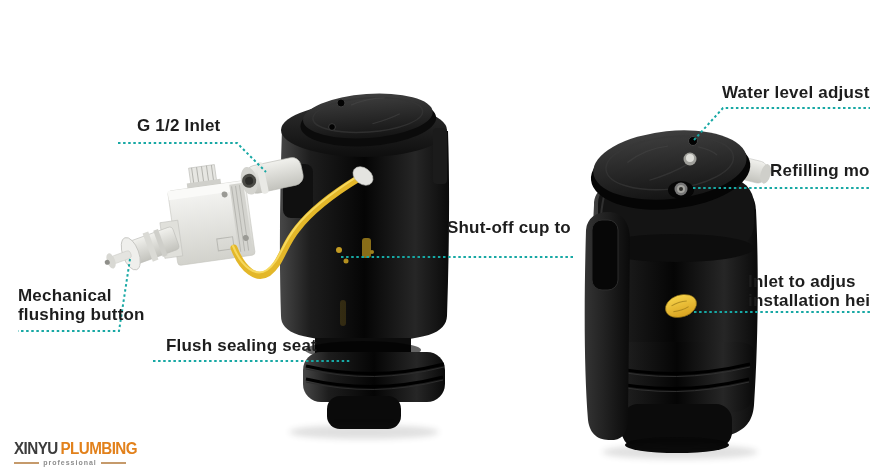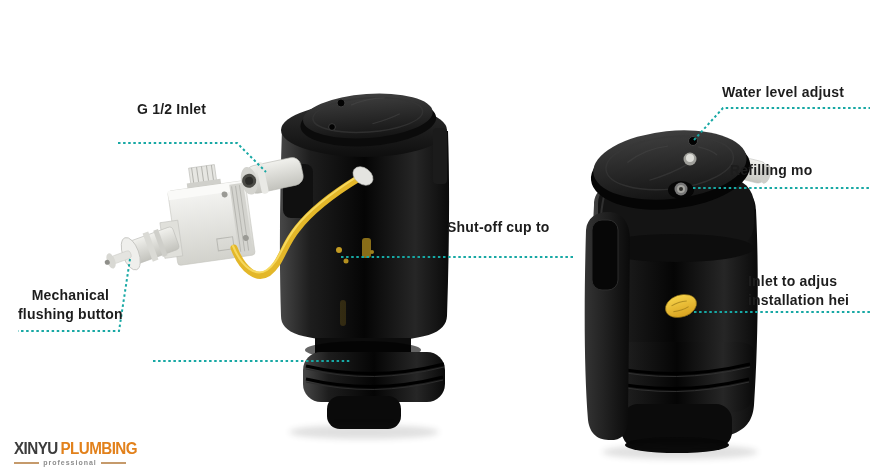--- a/index.html
+++ b/index.html
@@ -1,19 +1,19 @@
 <!DOCTYPE html>
 <html><head>
 <meta charset="utf-8">
 <style>
   html,body{margin:0;padding:0;background:#fff;}
   .stage{position:relative;width:870px;height:474px;background:#ffffff;overflow:hidden;
          font-family:"Liberation Sans",sans-serif;}
   .art{position:absolute;left:0;top:0;z-index:1;}
-  .label{position:absolute;z-index:3;font-size:14px;font-weight:bold;color:#1d1d1d;
+  .label{position:absolute;z-index:3;font-size:17px;font-weight:bold;color:#1d1d1d;
          line-height:19px;white-space:nowrap;letter-spacing:.2px;}
   .label span{display:block;}
   
   .logo{position:absolute;left:14px;top:440px;z-index:3;width:124px;}
   .logo-row1{font-size:16px;font-weight:bold;letter-spacing:-.6px;white-space:nowrap;
              transform:scaleX(.95);transform-origin:left center;}
   .logo-xinyu{color:#3c3c3c;}
   .logo-plumbing{color:#e2811b;margin-left:3px;}
   .logo-row2{display:flex;align-items:center;gap:4px;margin-top:1px;width:112px;}
   .logo-line{flex:1;height:2px;background:#c59a6b;}
@@ -206,35 +206,36 @@
       <polyline points="118,143 237,143 266,172"></polyline>
       <polyline points="130,259 119,331 18,331"></polyline>
       <polyline points="153,361 350,361"></polyline>
       <polyline points="341,257 573,257"></polyline>
       <polyline points="694,140 723,108 870,108"></polyline>
       <polyline points="693,188 870,188"></polyline>
       <polyline points="694,312 870,312"></polyline>
     </g>
   </svg>
 
-  <div class="label" style="left:137px;top:100px;">G 1/2 Inlet</div>
-
-  <div class="label" style="left:18px;top:286px;text-align:center;">
+  <div class="label" style="left:137px;top:116px;">G 1/2 Inlet</div>
+
+  <div class="label" style="left:18px;top:286px;">
     <span>Mechanical</span>
     <span>flushing button</span>
   </div>
 
+  <div class="label" style="left:166px;top:336px;">Flush sealing seat</div>
 
   <div class="label" style="left:447px;top:218px;">
     <span>Shut-off cup to</span>
   </div>
 
   <div class="label" style="left:722px;top:83px;">Water level adjust</div>
 
-  <div class="label" style="left:730px;top:161px;">Refilling mo</div>
+  <div class="label" style="left:770px;top:161px;">Refilling mo</div>
 
   <div class="label" style="left:748px;top:272px;">
     <span>Inlet to adjus</span>
     <span>installation hei</span>
   </div>
 
   <div class="logo">
     <div class="logo-row1">
       <span class="logo-xinyu">XINYU</span><span class="logo-plumbing">PLUMBING</span>
     </div>

